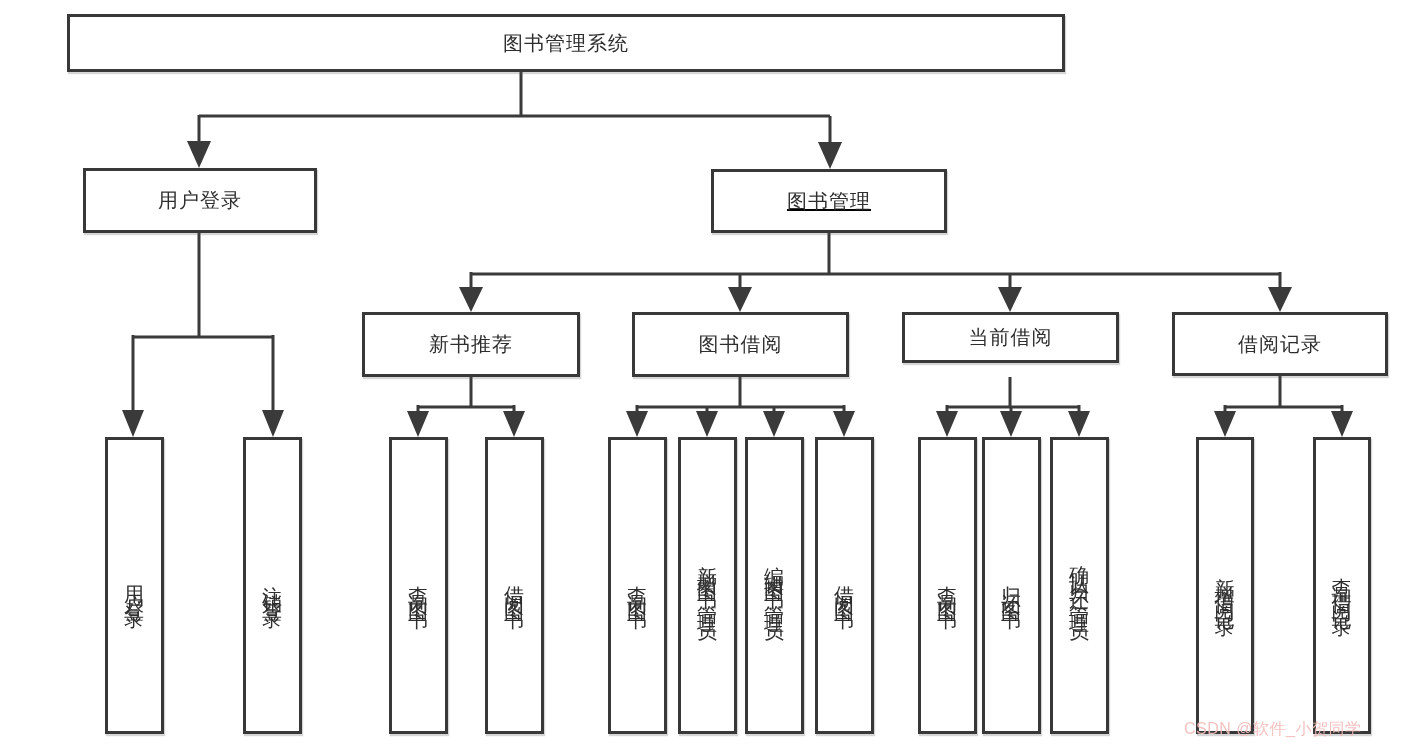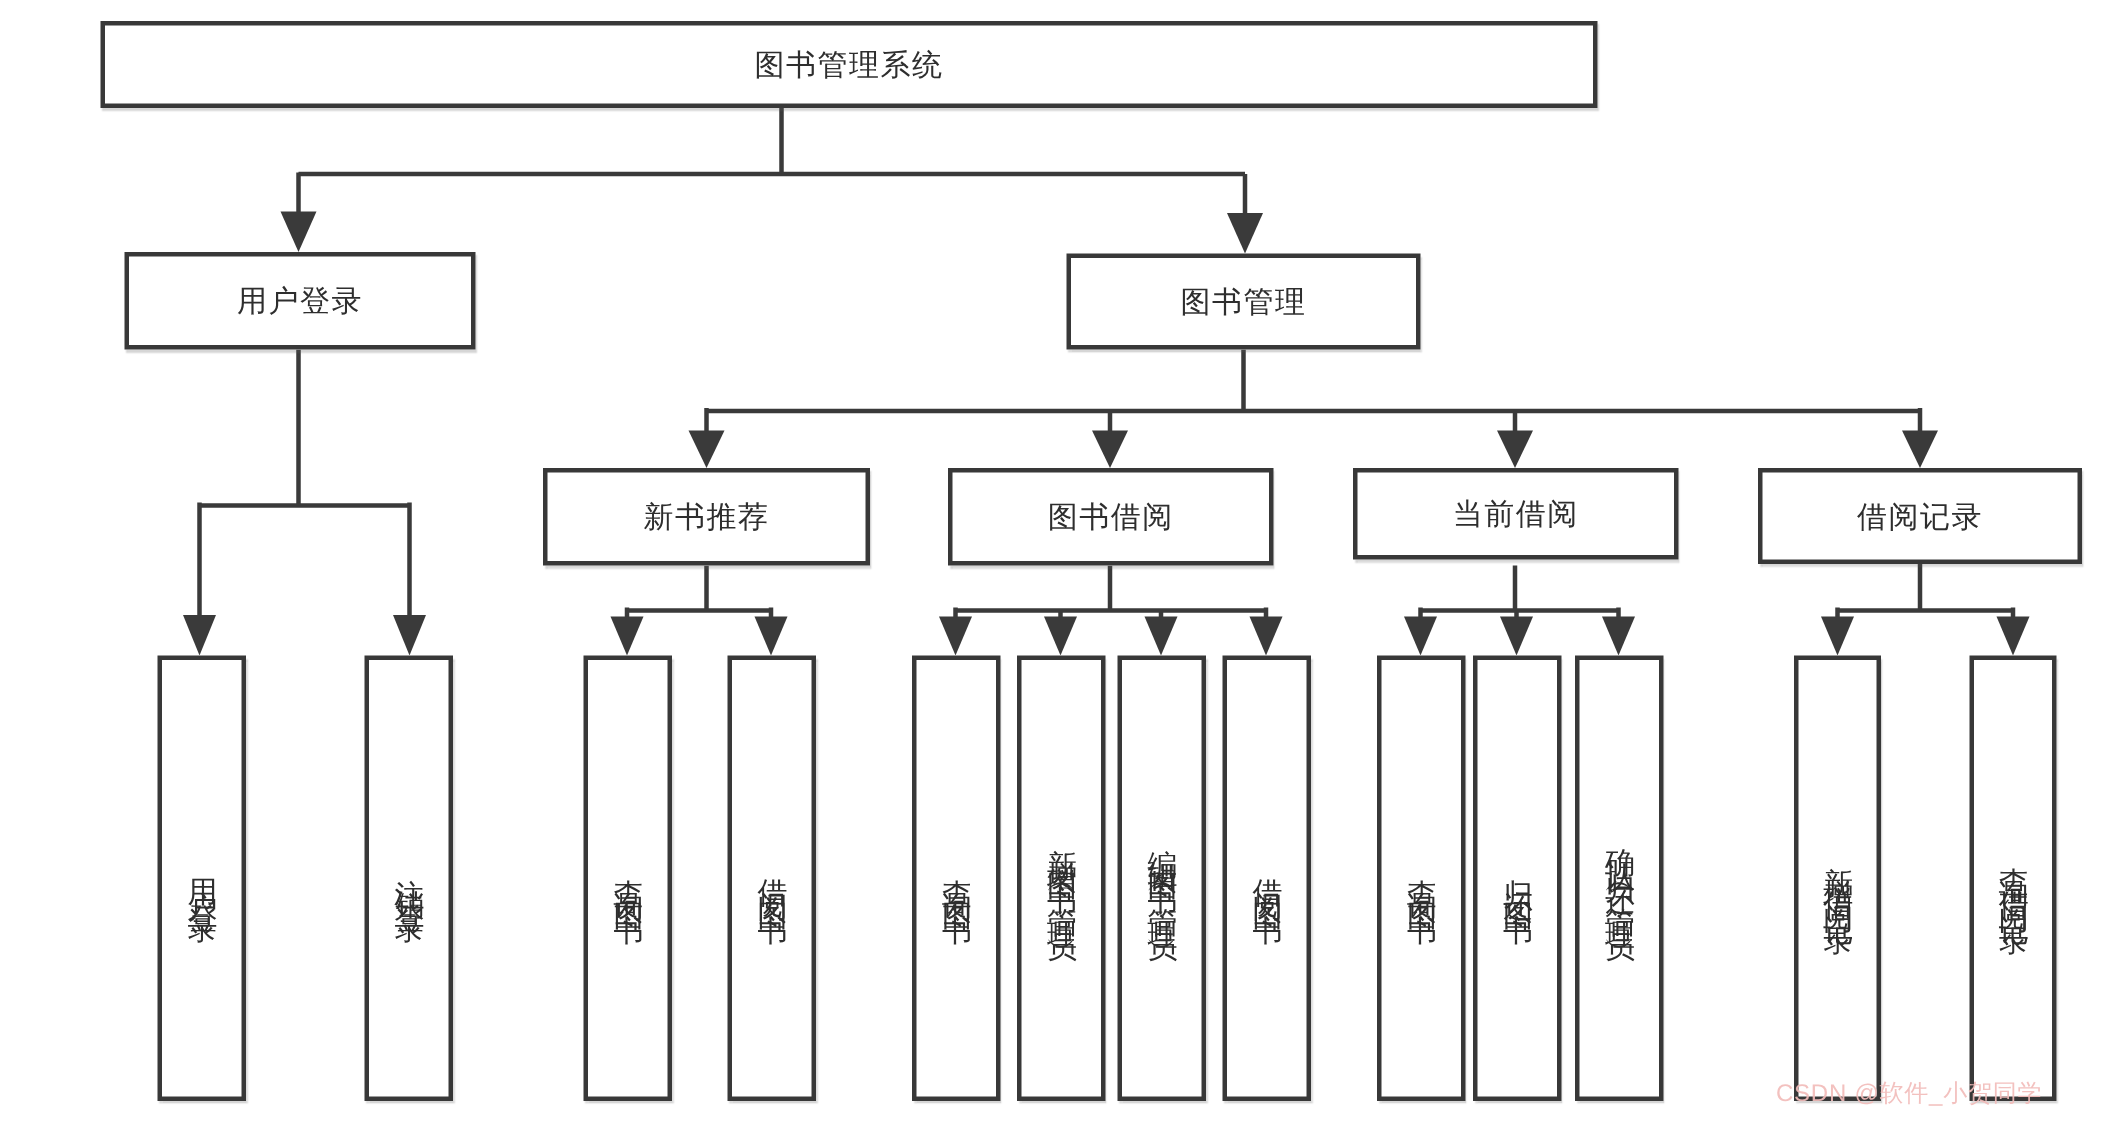--- a/index.html
+++ b/index.html
@@ -14,24 +14,24 @@
     z-index:2;box-shadow:1px 2px 1px rgba(90,90,90,0.25);
   }
   .hlabel{font-size:20px;color:#2e2e2e;letter-spacing:1px;white-space:nowrap;}
   .vlabel{
     writing-mode:vertical-rl;text-orientation:mixed;
     font-size:20px;color:#2e2e2e;letter-spacing:8px;line-height:1.1;white-space:nowrap;
   }
   
   .n-root{left:22px;top:14px;width:998px;height:58px;margin-left:45px;}
   .n-l2a{left:83px;top:168px;width:234px;height:65px;}
-  .n-l2b{left:711px;top:169px;width:236px;height:64px;}
+  .n-l2b{left:711px;top:169px;width:236px;height:64px;text-decoration:underline;}
   .n-l3a{left:362px;top:312px;width:218px;height:65px;}
   .n-l3b{left:632px;top:312px;width:217px;height:65px;}
-  .n-l3c{left:902px;top:312px;width:217px;height:61px;align-items:center;}
+  .n-l3c{left:902px;top:312px;width:217px;height:51px;align-items:center;}
   .n-l3d{left:1172px;top:312px;width:216px;height:64px;}
   .leaf{top:437px;width:59px;height:297px;}
   .lf1{left:105px;}  .lf2{left:243px;}
   .lf3{left:389px;}  .lf4{left:485px;}
   .lf5{left:608px;}  .lf6{left:678px;}  .lf7{left:745px;}  .lf8{left:815px;}
   .lf9{left:918px;}  .lf10{left:982px;} .lf11{left:1050px;}
   .lf12{left:1196px;width:58px;} .lf13{left:1313px;width:58px;}
   .watermark{
     position:absolute;left:1184px;top:719px;z-index:6;
     font-size:16px;color:#f2bcba;opacity:0.92;white-space:nowrap;letter-spacing:0.5px;

